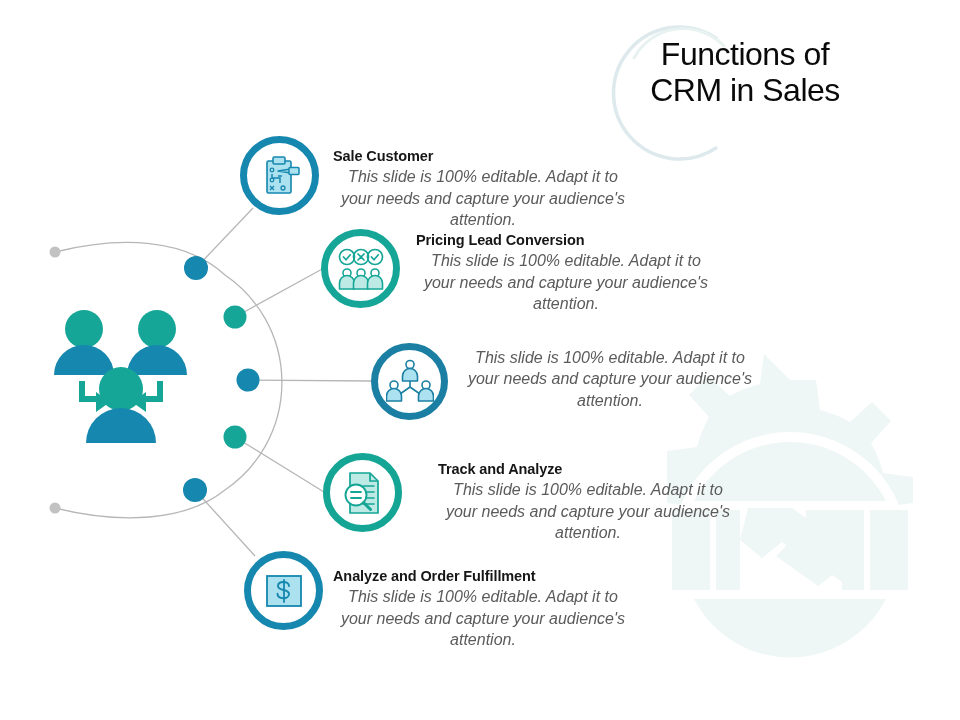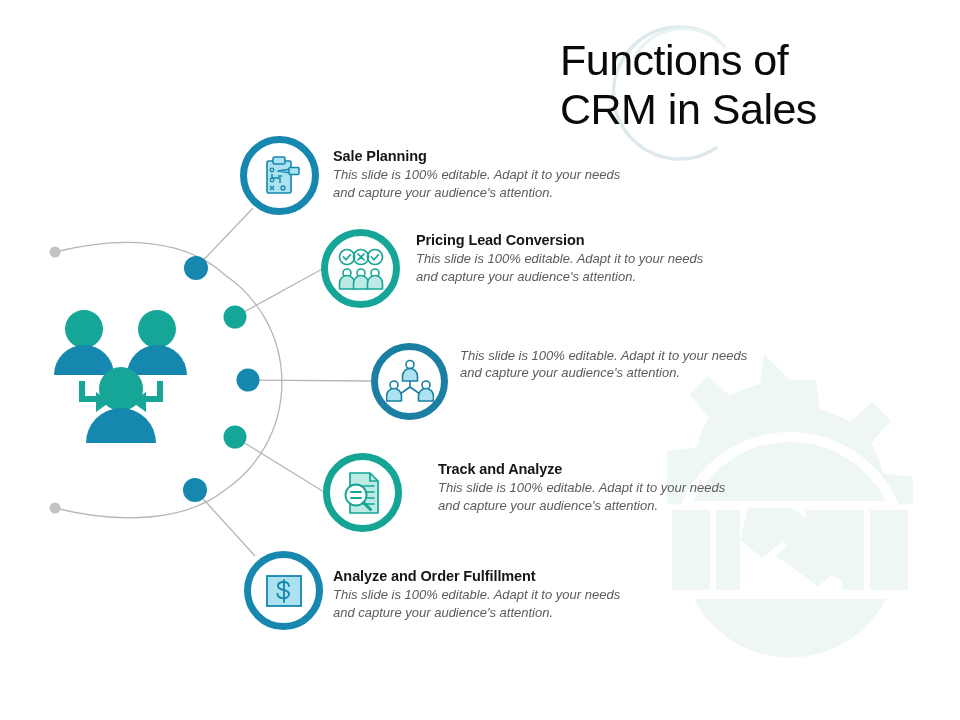--- a/index.html
+++ b/index.html
@@ -10,21 +10,21 @@
   }
   .slide{position:absolute;inset:0;width:960px;height:720px;background:#fff;overflow:hidden;}
 
   
   .bg-watermark{position:absolute;right:-40px;bottom:-30px;width:420px;height:400px;z-index:0;}
   .title-arc{position:absolute;left:604px;top:18px;width:150px;height:150px;z-index:0;}
 
   
   .title{
     position:absolute;left:560px;top:36px;width:370px;z-index:5;
-    text-align:left;font-size:43px;line-height:1.13;color:#0a0a0a;
+    text-align:center;font-size:32px;line-height:1.13;color:#0a0a0a;
     font-weight:400;letter-spacing:-0.5px;
   }
 
   
   .hub-svg{position:absolute;left:0;top:0;width:960px;height:720px;z-index:2;pointer-events:none;}
 
   
   .badge{position:absolute;z-index:4;border-radius:50%;box-sizing:border-box;background:#fff;}
   .badge svg{position:absolute;left:50%;top:50%;transform:translate(-50%,-50%);}
 
@@ -34,22 +34,22 @@
   .b4{left:323px;top:453px;width:79px;height:79px;border:7px solid #14a595;}
   .b5{left:244px;top:551px;width:79px;height:79px;border:7px solid #1687ae;}
 
   
   .tblock{position:absolute;z-index:5;}
   .tblock .head{
     font-size:14.5px;font-weight:bold;color:#161616;
     margin:0 0 1px 0;letter-spacing:-0.1px;line-height:1.2;
   }
   .tblock .body{
-    font-size:13px;font-style:italic;color:#5b5b5b;
-    line-height:1.33;margin:0;max-width:300px;
+    font-size:16px;font-style:italic;color:#5b5b5b;
+    line-height:1.33;margin:0;max-width:300px;text-align:center;
   }
   .t1{left:333px;top:148px;}
   .t2{left:416px;top:232px;}
   .t3{left:460px;top:347px;}
   .t4{left:401px;top:461px;margin-left:37px;}
   .t5{left:333px;top:568px;}
 </style>
 </head>
 <body>
 
@@ -183,21 +183,21 @@
 
   <div class="badge b5">
     <svg width="44" height="44" viewBox="0 0 44 44">
       <rect x="5" y="7" width="34" height="30" fill="#ace1f0" stroke="#1687ae" stroke-width="1.8"></rect>
       <path d="M22 11 l0 22" stroke="#1687ae" stroke-width="1.8" stroke-linecap="round"></path>
       <path d="M27 17 c0 -3 -3 -4 -5.5 -4 c-3 0 -5.5 1.3 -5.5 4 c0 5.5 11 2.5 11 8 c0 2.8 -2.8 4.2 -5.6 4.2 c-3 0 -5.9 -1.3 -5.9 -4.4" fill="none" stroke="#1687ae" stroke-width="1.9" stroke-linecap="round"></path>
     </svg>
   </div>
 
   <div class="tblock t1">
-    <div class="head">Sale Planning</div>
+    <div class="head">Sale Customer</div>
     <div class="body">This slide is 100% editable. Adapt it to your needs and capture your audience's attention.</div>
   </div>
 
   <div class="tblock t2">
     <div class="head">Pricing Lead Conversion</div>
     <div class="body">This slide is 100% editable. Adapt it to your needs and capture your audience's attention.</div>
   </div>
 
   <div class="tblock t3">
     <div class="body">This slide is 100% editable. Adapt it to your needs and capture your audience's attention.</div>

